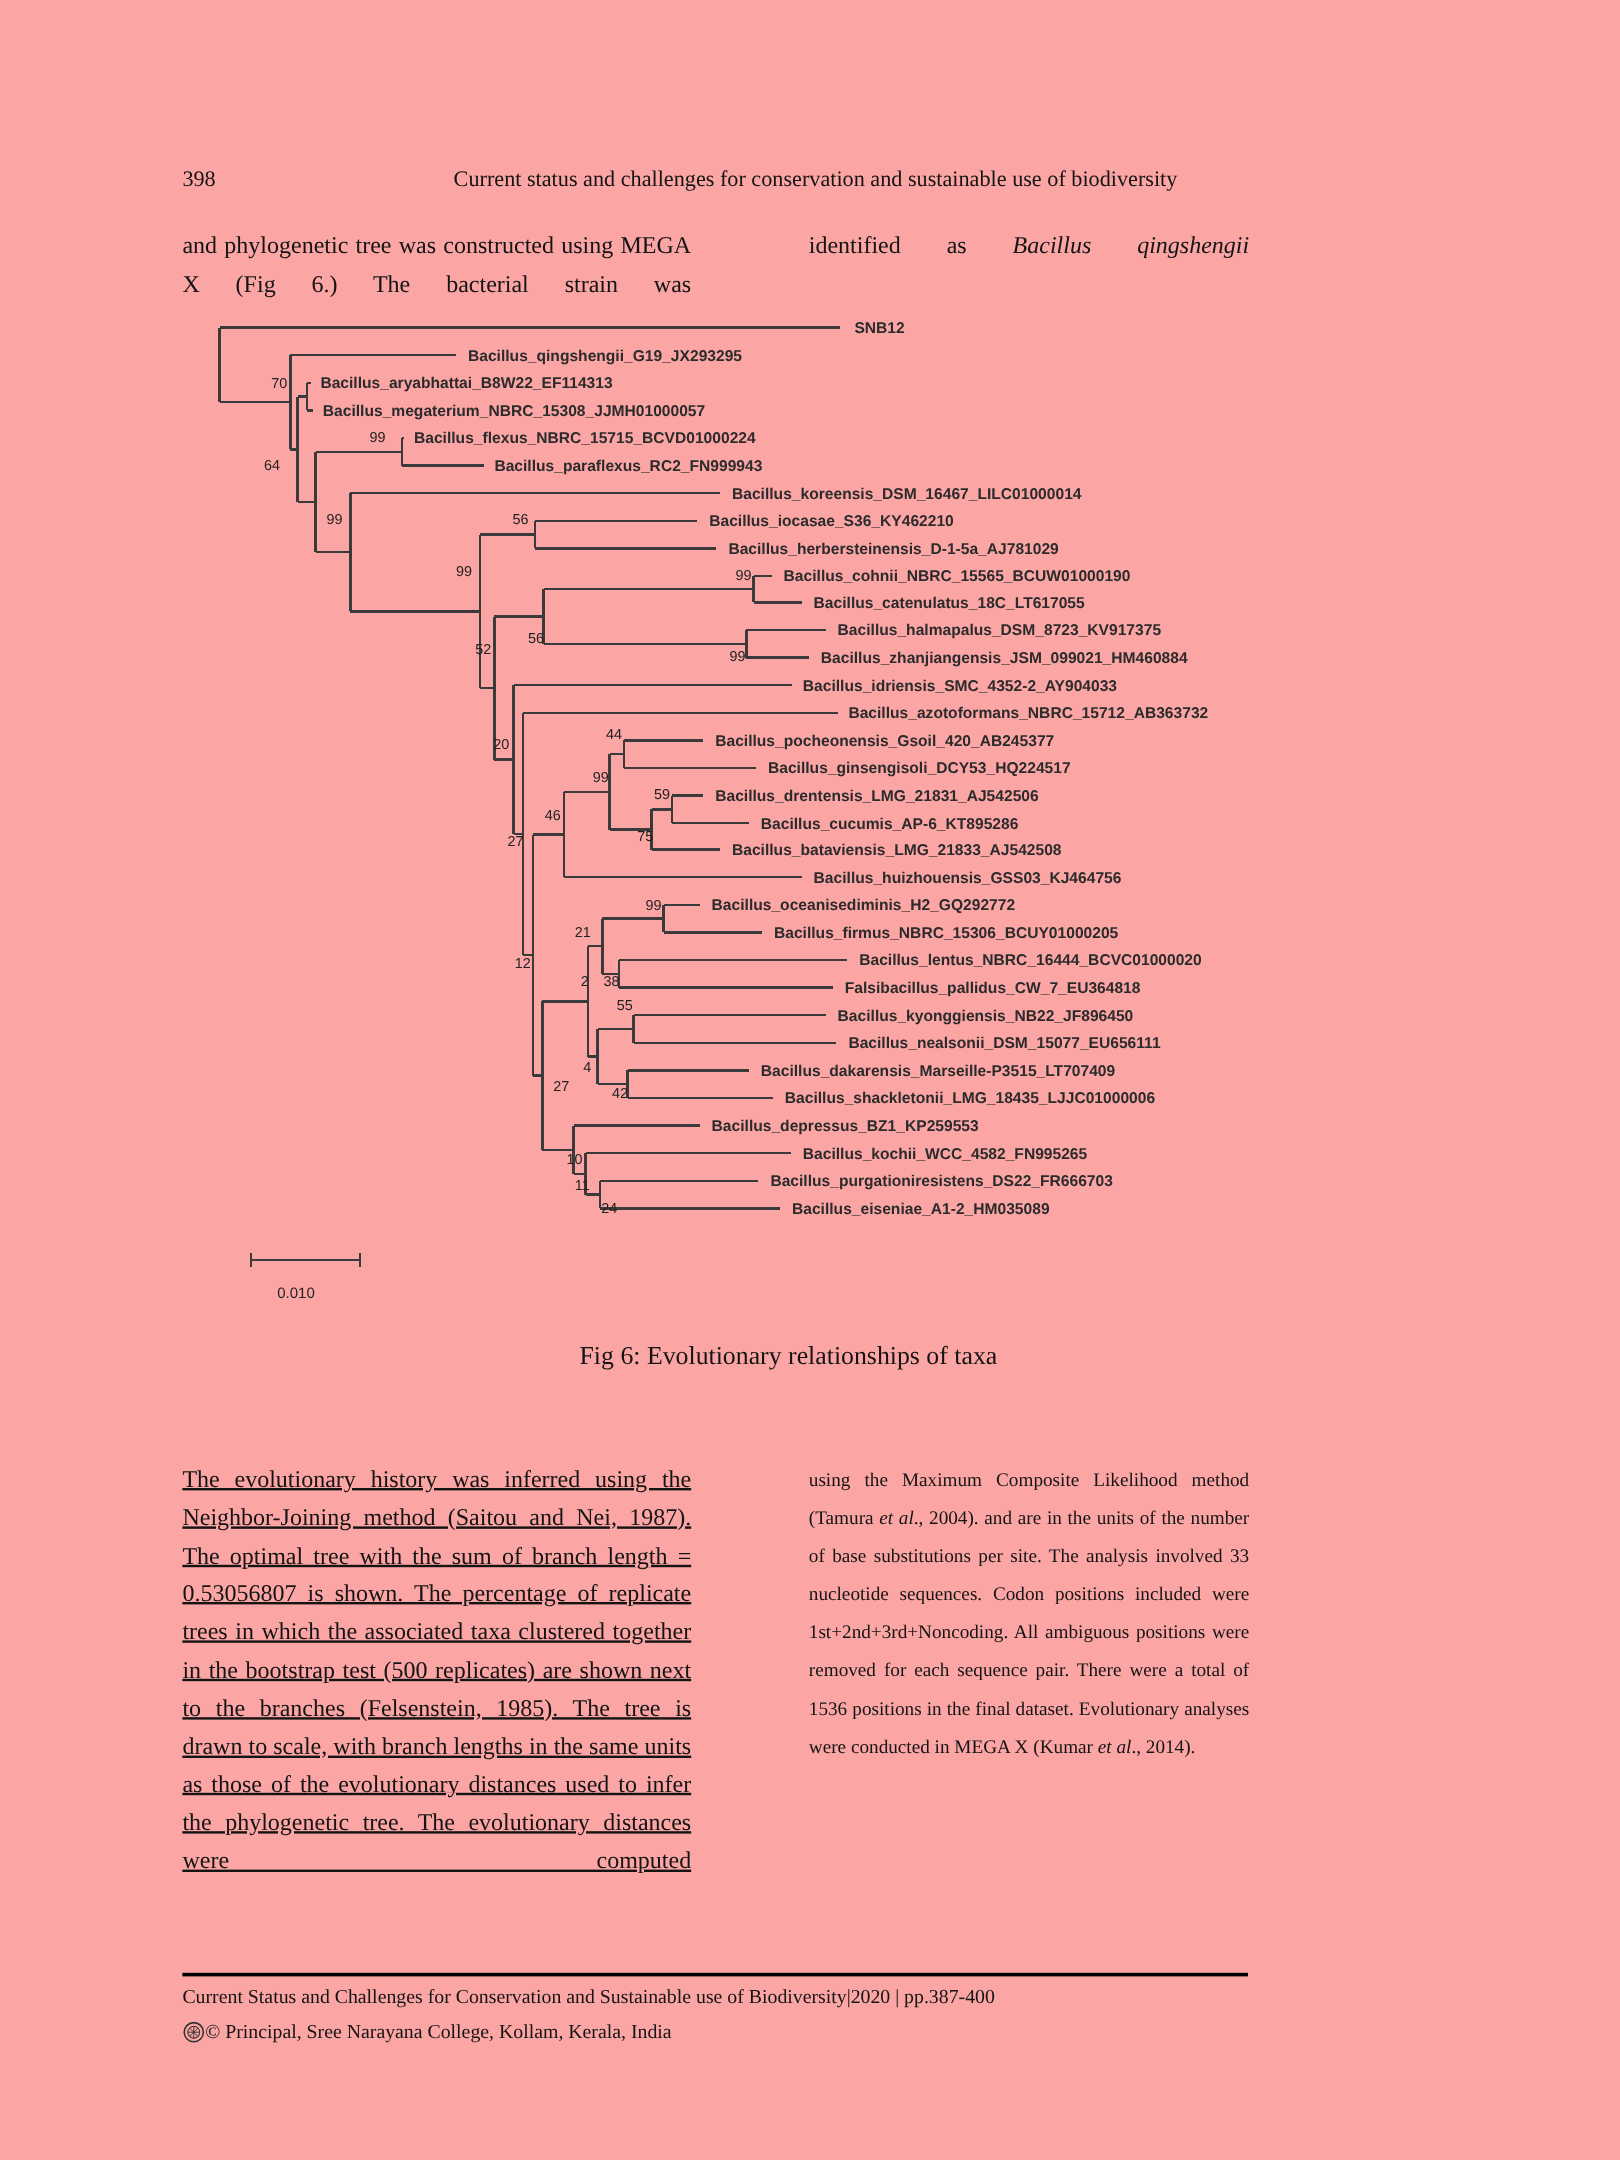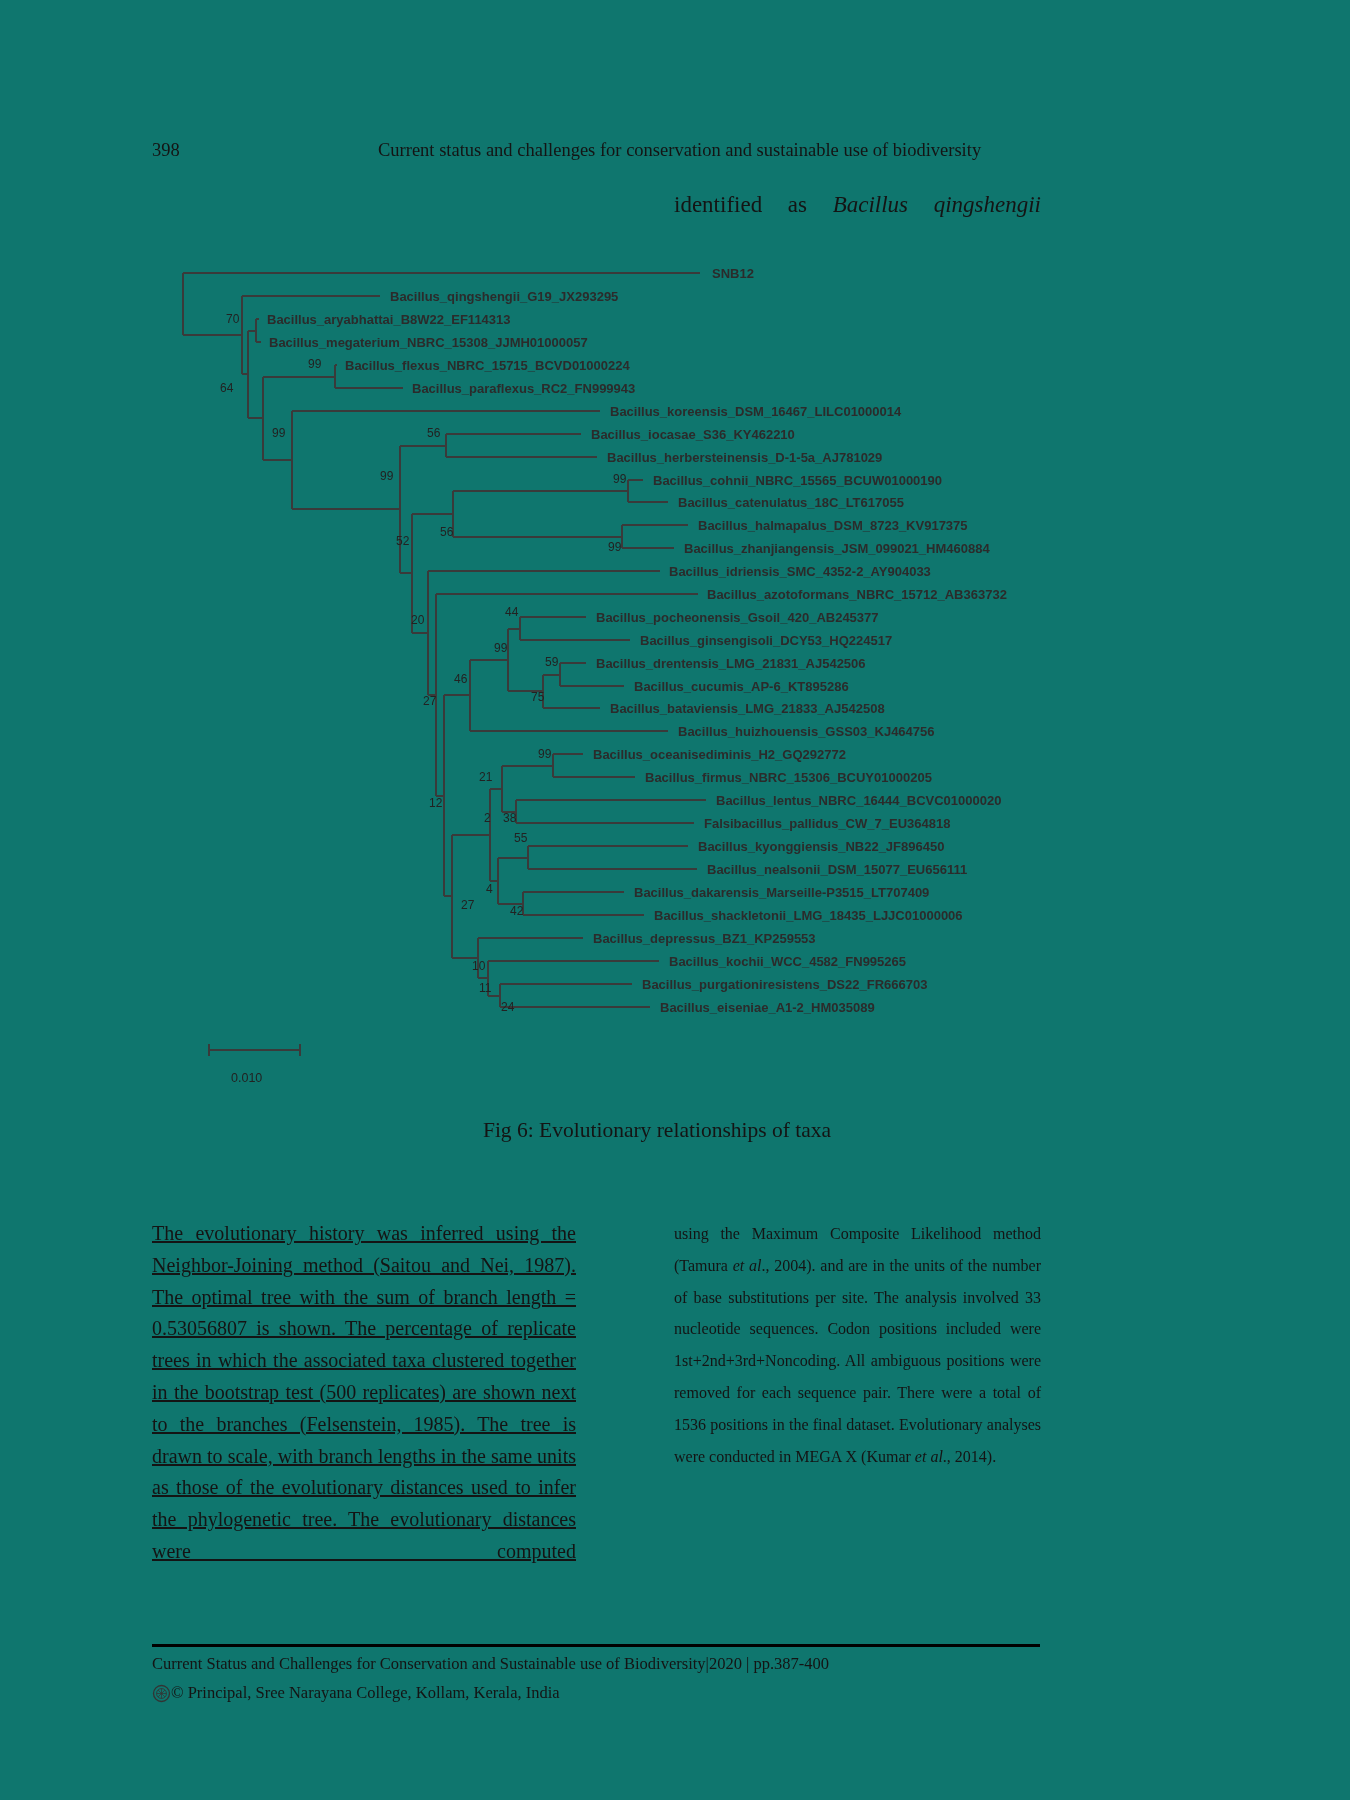--- a/index.html
+++ b/index.html
@@ -1,27 +1,27 @@
 <!DOCTYPE html>
 <html><head>
 <meta charset="utf-8">
 <style>
   html,body{margin:0;padding:0;background:#fff;}
   .page{
-    position:relative;width:1350px;height:1800px;background:#0f766e;
+    position:relative;width:1350px;height:1800px;background:#fca5a5;
     font-family:"Liberation Serif",serif;color:#141414;overflow:hidden;
   }
   .hdr-num{position:absolute;top:140px;left:152px;font-size:18.5px;}
   .hdr-title{position:absolute;top:140px;left:378px;font-size:18.5px;}
   .intro-left{
     position:absolute;top:189px;left:152px;width:424px;font-size:20px;line-height:32px;
     text-align:justify;text-align-last:justify;
   }
   .intro-right{
-    position:absolute;top:189px;left:674px;width:367px;font-size:23px;line-height:32px;
+    position:absolute;top:189px;left:674px;width:367px;font-size:20px;line-height:32px;
     text-align:justify;text-align-last:justify;font-family:Liberation Serif, serif;
   }
   .tree-svg{position:absolute;top:0;left:0;}
   .caption{
     position:absolute;top:1118px;left:657px;transform:translateX(-50%);
     font-size:21.5px;white-space:nowrap;
   }
   .body-left{
     position:absolute;top:1218px;left:152px;width:424px;font-size:20px;line-height:31.8px;
     text-align:justify;text-align-last:justify;text-decoration:underline;
@@ -37,20 +37,21 @@
   i{font-style:italic;}
 </style>
 </head>
 <body>
 
 <div class="page">
 
   <div class="hdr-num">398</div>
   <div class="hdr-title">Current status and challenges for conservation and sustainable use of biodiversity</div>
 
+  <div class="intro-left">and phylogenetic tree was constructed using MEGA X (Fig 6.) The bacterial strain was</div>
   <div class="intro-right"><span>identified as </span><i>Bacillus qingshengii</i></div>
 
   <svg id="tree-svg" class="tree-svg" width="1350" height="1130" viewBox="0 0 1350 1130">
       <line x1="183" y1="273" x2="700" y2="273" stroke="#3a3a3a" stroke-width="2" shape-rendering="crispEdges"></line>
       <text x="712" y="277.5" font-family="&quot;Liberation Sans&quot;, sans-serif" font-size="13" font-weight="bold" fill="#2b2b2b">SNB12</text>
       <line x1="242" y1="296" x2="380" y2="296" stroke="#3a3a3a" stroke-width="2" shape-rendering="crispEdges"></line>
       <text x="390" y="300.5" font-family="&quot;Liberation Sans&quot;, sans-serif" font-size="13" font-weight="bold" fill="#2b2b2b">Bacillus_qingshengii_G19_JX293295</text>
       <line x1="256" y1="319" x2="259" y2="319" stroke="#3a3a3a" stroke-width="2" shape-rendering="crispEdges"></line>
       <text x="267" y="323.5" font-family="&quot;Liberation Sans&quot;, sans-serif" font-size="13" font-weight="bold" fill="#2b2b2b">Bacillus_aryabhattai_B8W22_EF114313</text>
       <line x1="256" y1="342" x2="261" y2="342" stroke="#3a3a3a" stroke-width="2" shape-rendering="crispEdges"></line>

